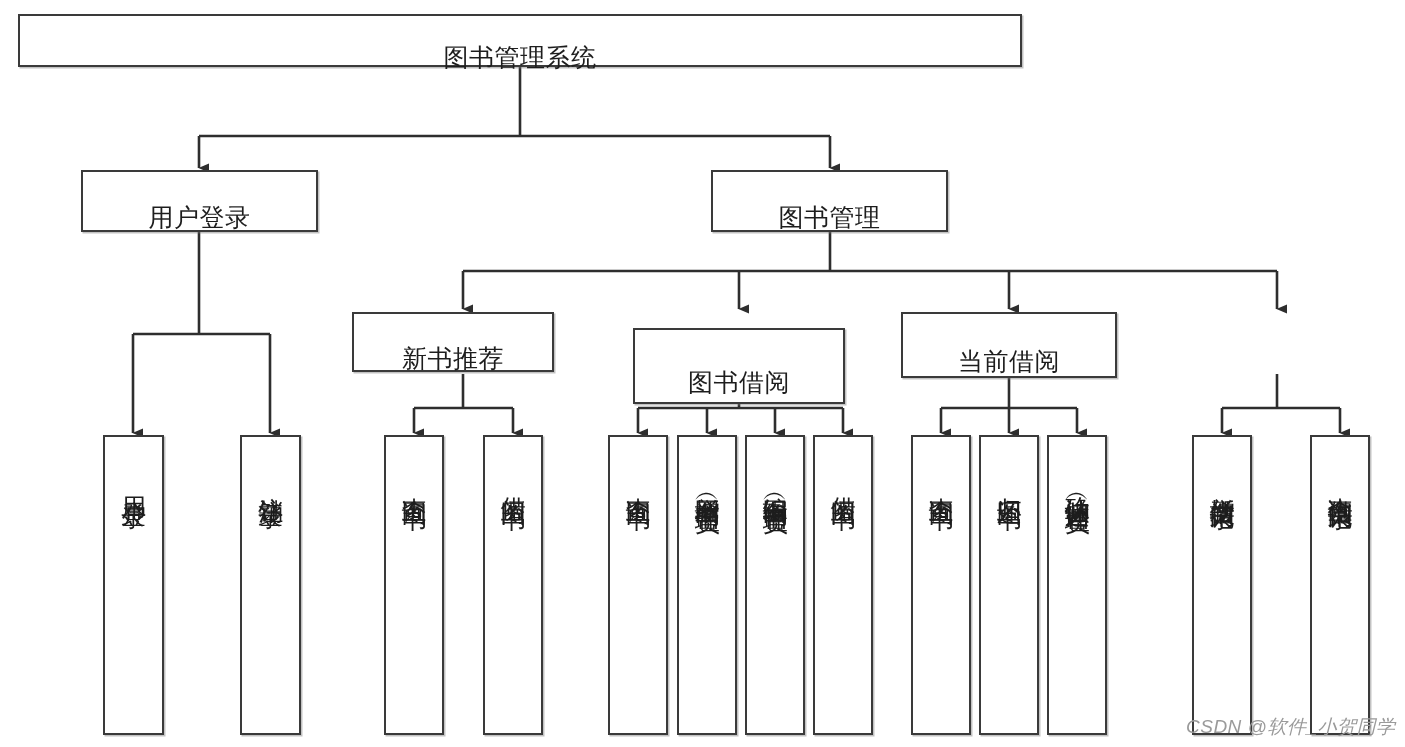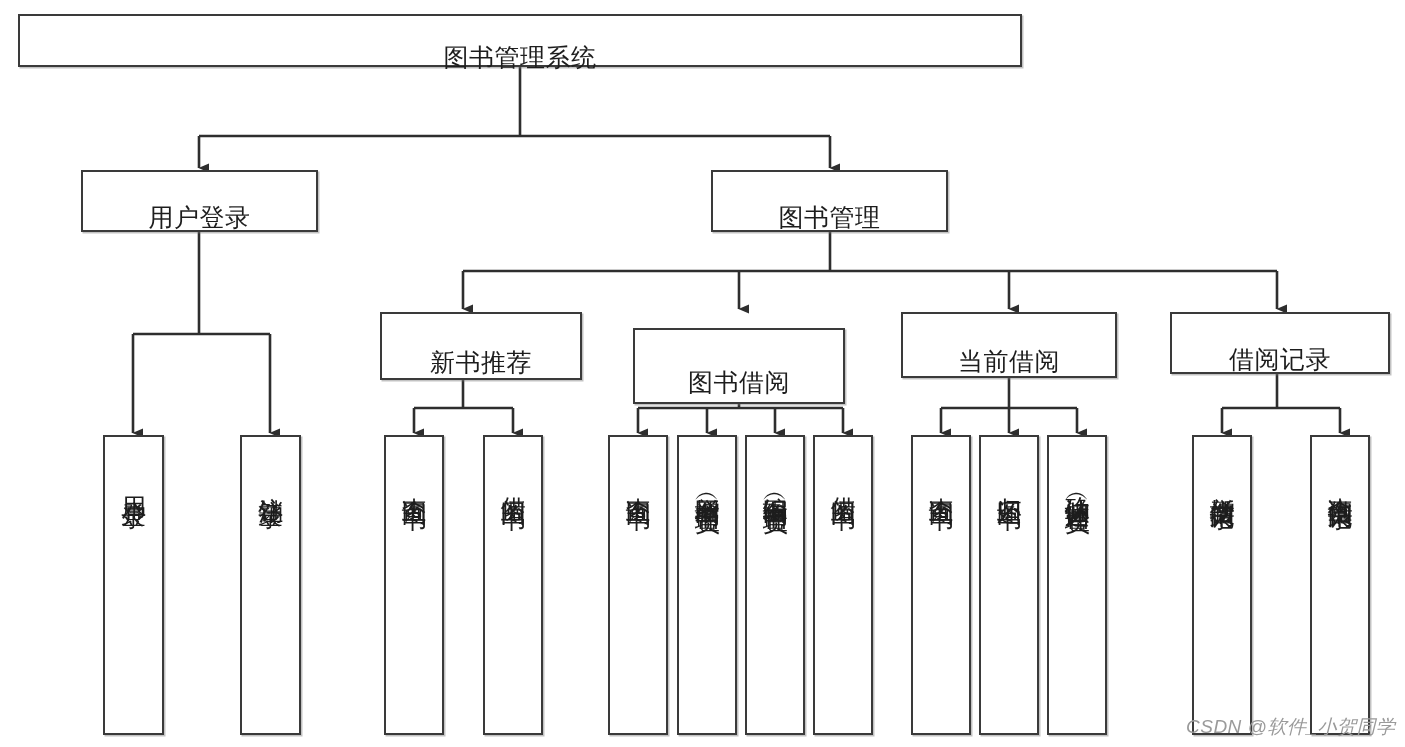--- a/index.html
+++ b/index.html
@@ -143,32 +143,29 @@
     <span class="label">图书管理系统</span>
   </div>
 
   <div class="node horiz" style="left:81px; top:170px; width:237px; height:62px;">
     <span class="label">用户登录</span>
   </div>
   <div class="node horiz" style="left:711px; top:170px; width:237px; height:62px;">
     <span class="label">图书管理</span>
   </div>
 
-  <div class="node horiz" style="left:380px; top:312px; width:202px; height:68px;">
+  <div class="node horiz" style="left:352px; top:312px; width:202px; height:60px;">
     <span class="label">新书推荐</span>
   </div>
   <div class="node horiz" style="left:633px; top:328px; width:212px; height:76px;">
     <span class="label">图书借阅</span>
   </div>
   <div class="node horiz" style="left:901px; top:312px; width:216px; height:66px;">
     <span class="label">当前借阅</span>
   </div>
-  <div class="node horiz" style="left:1170px; top:312px; width:220px; height:62px;">
-    <span class="label">借阅记录</span>
-  </div>
 
   <div class="node vert" style="left:103px; top:435px; width:61px; height:300px;">
     <span class="label">用户登录</span>
   </div>
   <div class="node vert" style="left:240px; top:435px; width:61px; height:300px;">
     <span class="label">注销登录</span>
   </div>
 
   <div class="node vert" style="left:384px; top:435px; width:60px; height:300px;">
     <span class="label">查询图书</span>

